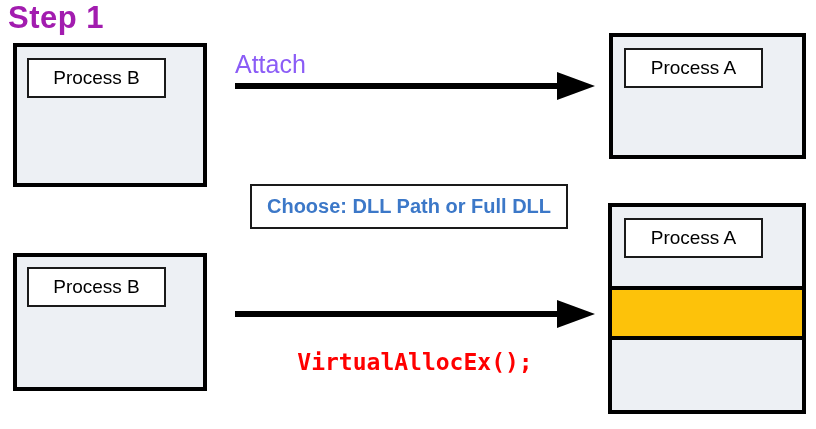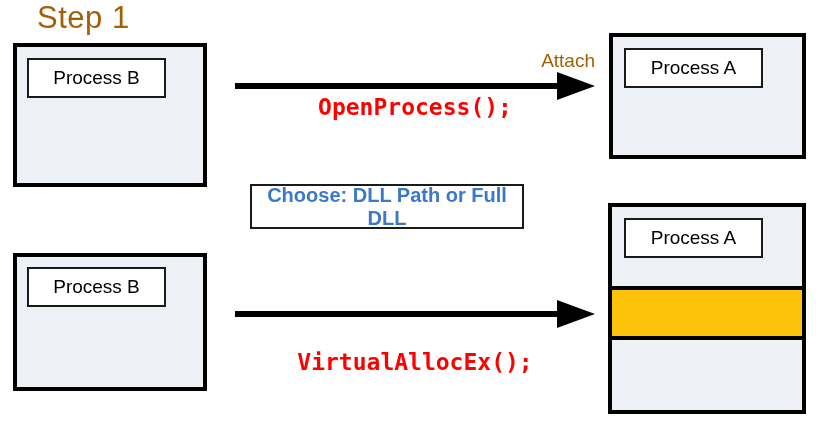--- a/index.html
+++ b/index.html
@@ -9,24 +9,23 @@
     position: relative;
     width: 816px;
     height: 429px;
     background: #ffffff;
     overflow: hidden;
   }
   .step-title {
     position: absolute;
     left: 8px;
     font-size: 31px;
-    font-weight: normal;
-    color: #a16207;
+    font-weight: bold;
+    color: #a21caf;
     letter-spacing: 0.5px;
-    margin-left: 29px;
   }
   .step1-title { top: 0px; }
   .step2-title { top: 202px; }
 
   .process-box {
     position: absolute;
     background: #EDF0F4;
     border: 4px solid #000000;
   }
   .pb1 { left: 13px; top: 43px;  width: 194px; height: 144px; }
@@ -46,23 +45,23 @@
     color: #000000;
   }
   .pb1 .process-label { left: 10px; top: 11px; }
   .pa1 .process-label { left: 11px; top: 11px; }
   .pb2 .process-label { left: 10px; top: 10px; }
 
   .arrow-label {
     position: absolute;
     left: 235px;
     width: 360px;
-    text-align: right;
-    font-size: 19px;
-    color: #a16207;
+    text-align: left;
+    font-size: 25px;
+    color: #8b5cf6;
   }
   .label1 { top: 50px; }
   .label2 { top: 268px; }
 
   .arrow-line {
     position: absolute;
     left: 235px;
     width: 324px;
     height: 6px;
     background: #000000;
@@ -92,21 +91,21 @@
     font-size: 23px;
     color: #FF0000;
   }
   .api1 { top: 94px; }
   .api2 { top: 349px; }
 
   .choice-box {
     position: absolute;
     left: 250px;
     top: 184px;
-    width: 274px;
+    width: 318px;
     height: 45px;
     background: #ffffff;
     border: 2px solid #1a1a1a;
     display: flex;
     align-items: center;
     justify-content: center;
     font-size: 20px;
     font-weight: bold;
     color: #3C78C8;
     text-align: center;
@@ -147,21 +146,20 @@
 
   <div class="step-title step1-title">Step 1</div>
 
   <div class="process-box pb1">
     <div class="process-label">Process B</div>
   </div>
 
   <div class="arrow-label label1">Attach</div>
   <div class="arrow-line line1"></div>
   <div class="arrow-head head1"></div>
-  <div class="api-call api1">OpenProcess();</div>
 
   <div class="process-box pa1">
     <div class="process-label">Process A</div>
   </div>
 
   <div class="choice-box">
     <span>Choose: DLL Path or Full DLL</span>
   </div>
 
 

